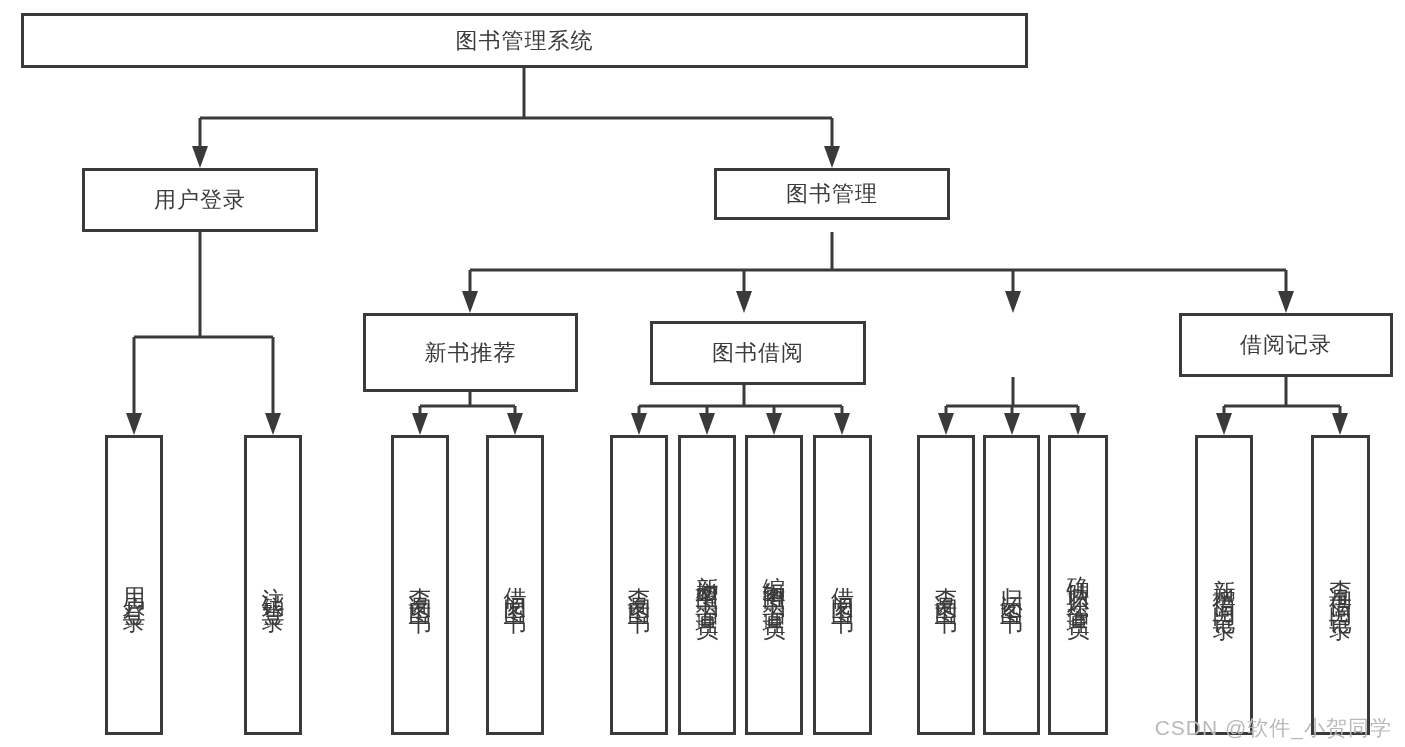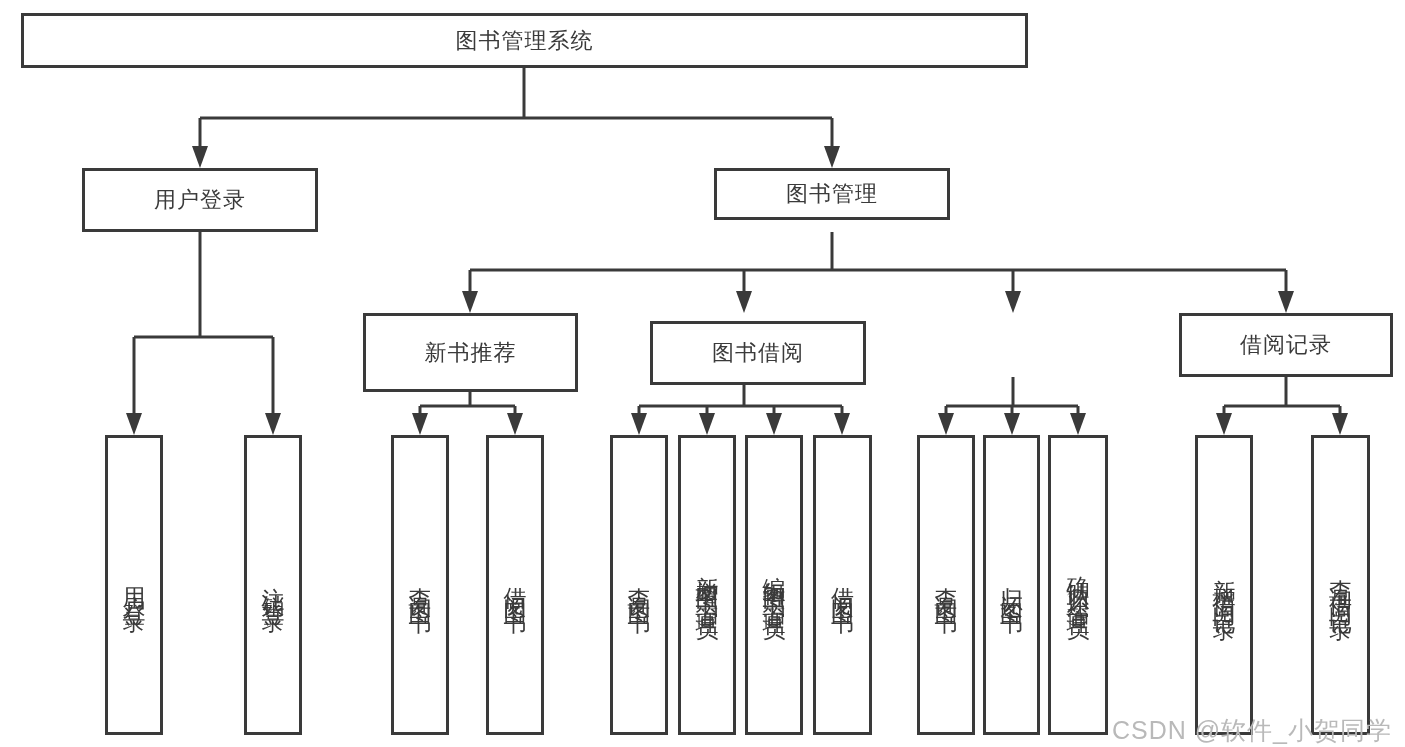--- a/index.html
+++ b/index.html
@@ -34,21 +34,21 @@
     writing-mode: vertical-rl;
     text-orientation: mixed;
     font-size: 23px;
     line-height: 1;
     letter-spacing: 8px;
     white-space: normal;
   }
   .watermark {
     position: absolute;
     right: 13px; top: 714px;
-    font-size: 25px;
+    font-size: 21px;
     color: #b9b9b9;
     letter-spacing: 1px;
     pointer-events: none;
     margin-left: 12px;
   }
 </style>
 </head>
 <body>
 
 <div class="canvas">

